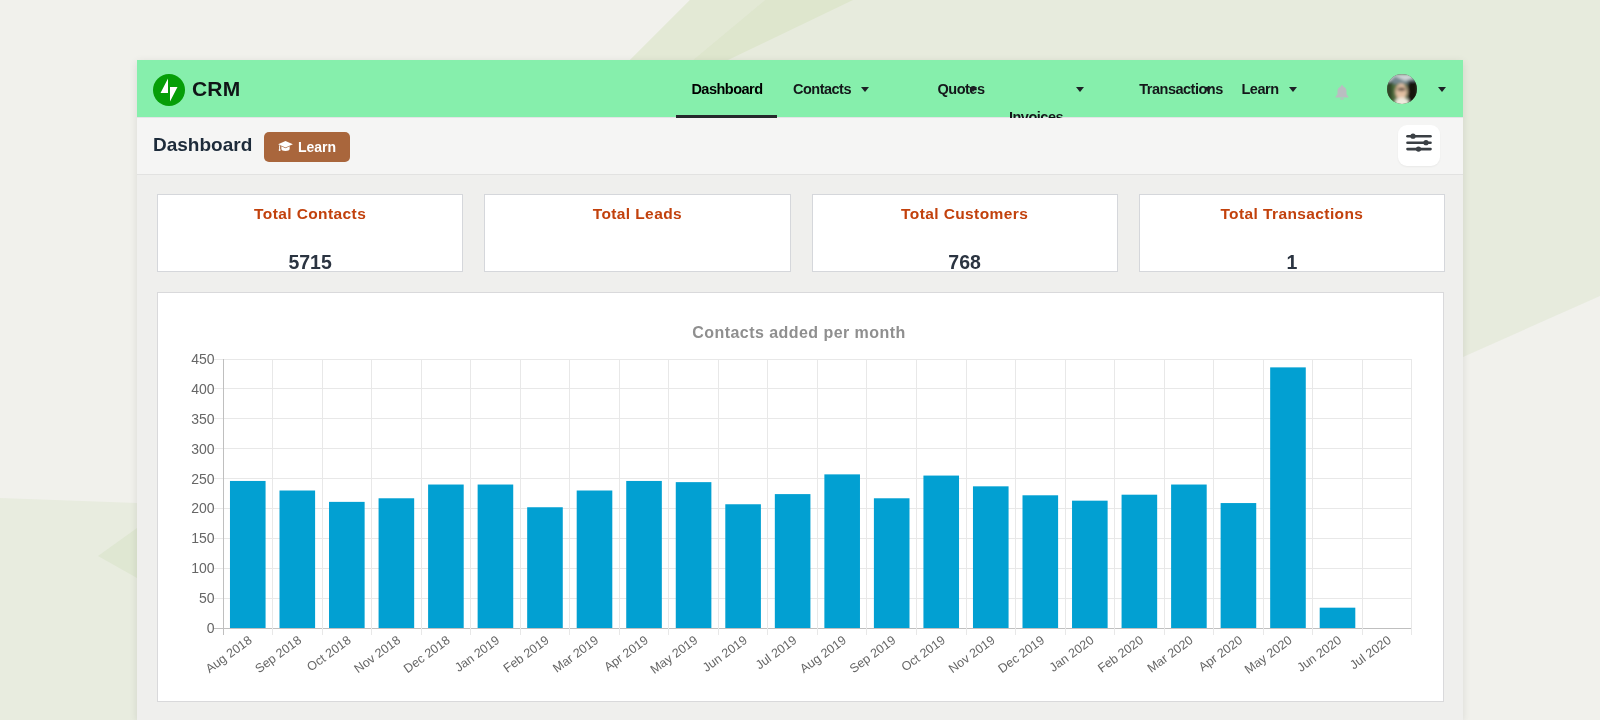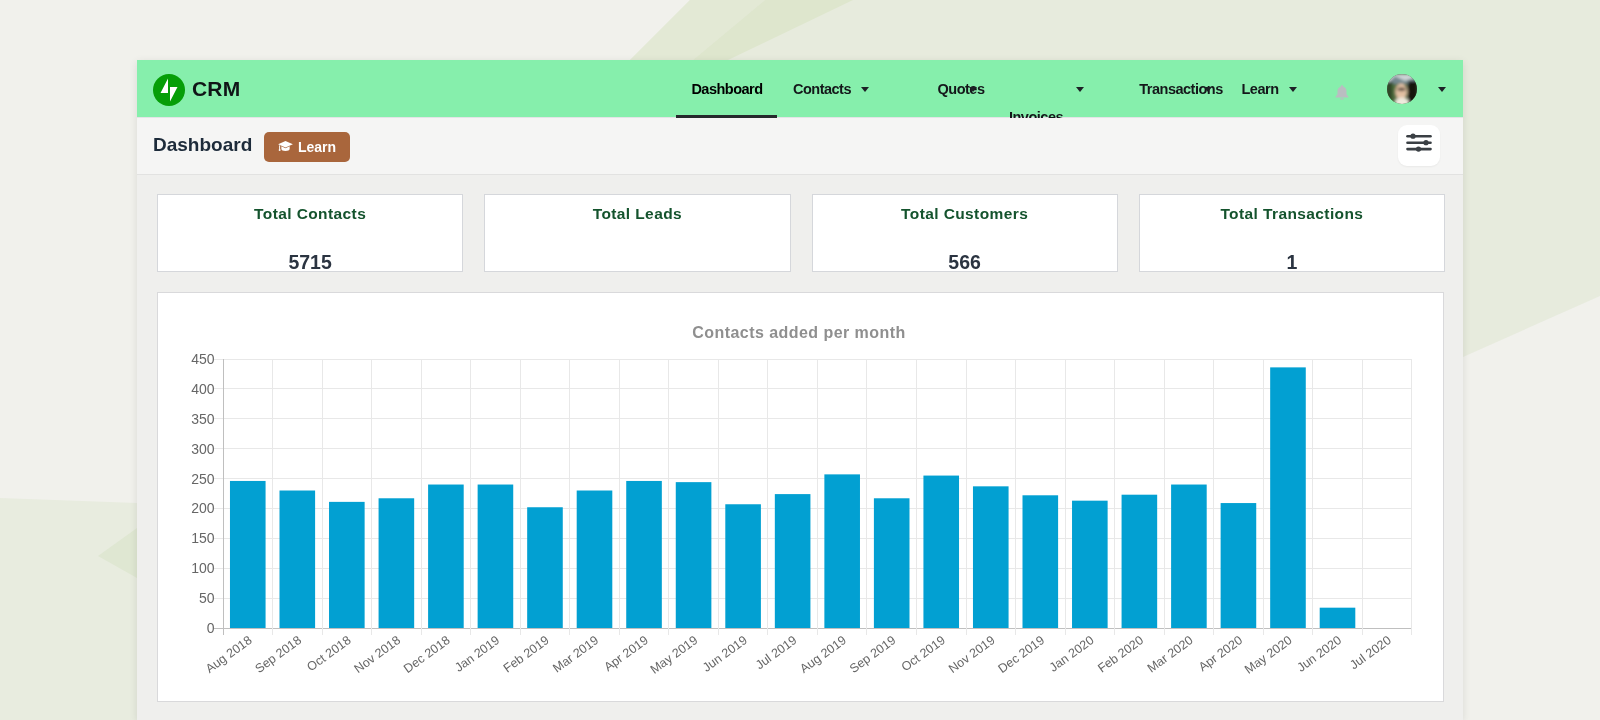--- a/index.html
+++ b/index.html
@@ -15,21 +15,21 @@
   .active-underline { position:absolute; left:539px; top:55px; width:101px; height:3px; background:#26292c; }
   .bell { position:absolute; left:1196px; top:24px; width:18px; height:18px; }
   .avatar { position:absolute; left:1250px; top:14px; width:30px; height:30px; border-radius:50%; overflow:hidden; }
   .pagebar { position:absolute; top:58px; left:0; width:100%; height:56px; background:#f5f5f4; }
   .pagetitle { position:absolute; left:16px; top:16px; font-size:19px; font-weight:700; color:#1d2b3a; }
   .learnbtn { position:absolute; left:127px; top:14px; width:86px; height:30px; background:#a9663c; border-radius:5px; color:#fff; font-size:14px; font-weight:700; text-align:center; line-height:30px; }
   .filterbox { position:absolute; left:1261px; top:7px; width:42px; height:41px; background:#fff; border-radius:9px; box-shadow:0 1px 2px rgba(0,0,0,0.05); }
   .content { position:absolute; top:114px; left:0; width:100%; height:546px; background:#efefed; border-top:1px solid #e2e2e1; }
   .stats { position:absolute; left:20px; top:19px; width:1288px; display:flex; gap:21px; }
   .stat { flex:1; height:78px; background:#fff; border:1px solid #d5d7db; text-align:center; }
-  .stat .t { margin-top:10px; font-size:15.5px; font-weight:700; color:#14532d; letter-spacing:0.4px;text-align:center; }
+  .stat .t { margin-top:10px; font-size:15.5px; font-weight:700; color:#c2410c; letter-spacing:0.4px;text-align:center; }
   .stat .v { margin-top:28px; font-size:19.5px; font-weight:700; color:#2b3441; }
   .chartcard { position:absolute; left:20px; top:117px; width:1287px; height:410px; background:#fff; border:1px solid #d9d9db; }
 </style>
 </head>
 <body>
 <svg id="bg" width="1600" height="720">
   <rect width="1600" height="720" fill="#f1f1ec"></rect>
   <polygon points="690,0 1600,0 1600,296 1463,357 630,60" fill="#e7ebdd"></polygon>
   <polygon points="690,0 765,0 693,60 630,60" fill="#e3e9d5"></polygon>
   <polygon points="765,0 853,0 728,60 693,60" fill="#dee6cd"></polygon>
@@ -106,21 +106,21 @@
     <div class="stats">
       <div class="stat">
           <div class="t">Total Contacts</div>
           <div class="v">5715</div>
         </div>
       <div class="stat">
           <div class="t">Total Leads</div>
         </div>
       <div class="stat">
           <div class="t">Total Customers</div>
-          <div class="v">566</div>
+          <div class="v">768</div>
         </div>
       <div class="stat">
           <div class="t">Total Transactions</div>
           <div class="v">1</div>
         </div>
     </div>
     <div class="chartcard">
       <svg id="chart" width="1285" height="408" viewBox="0 0 1285 408">
         <text x="641" y="45" text-anchor="middle" font-size="16" font-weight="bold" letter-spacing="0.45" fill="#8f8f8f" font-family="Liberation Sans, sans-serif">Contacts added per month</text>
         <line x1="55.8" y1="335.00" x2="1253.8" y2="335.00" stroke="#bfbfbf" stroke-width="1" shape-rendering="crispEdges"></line>

